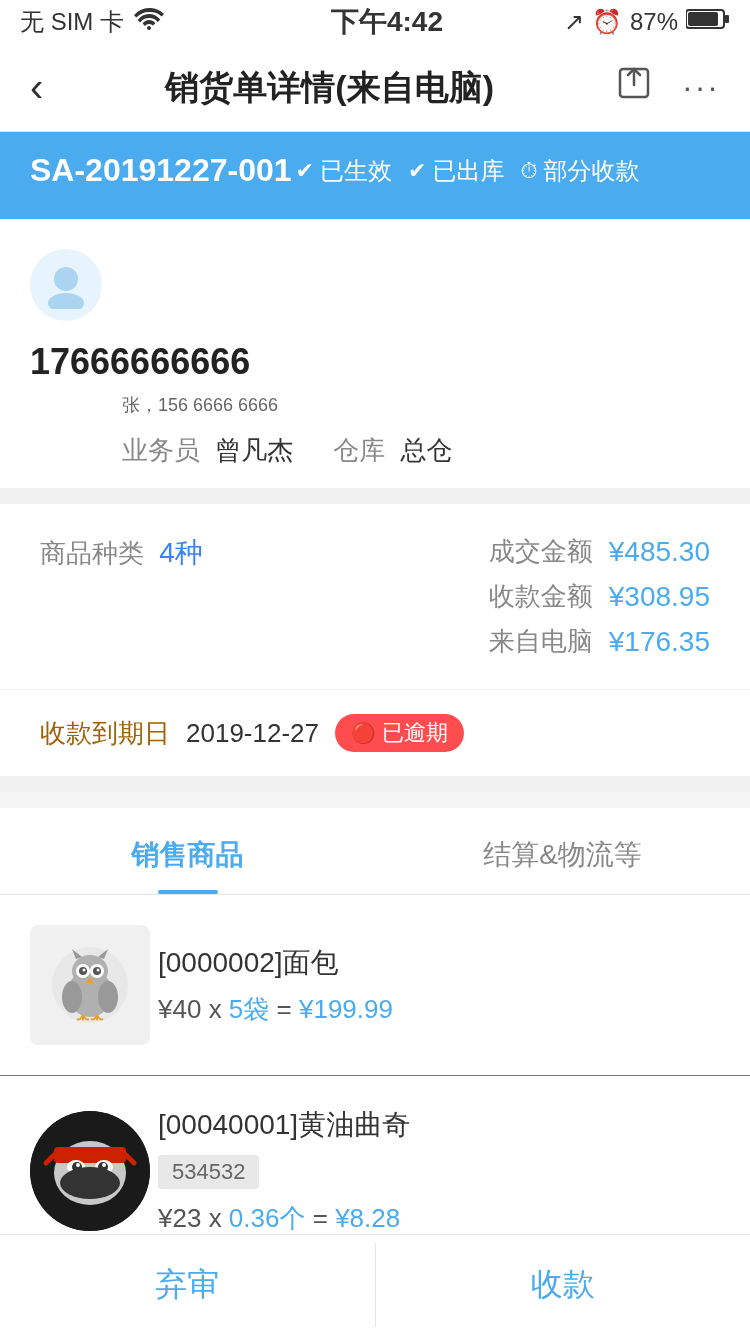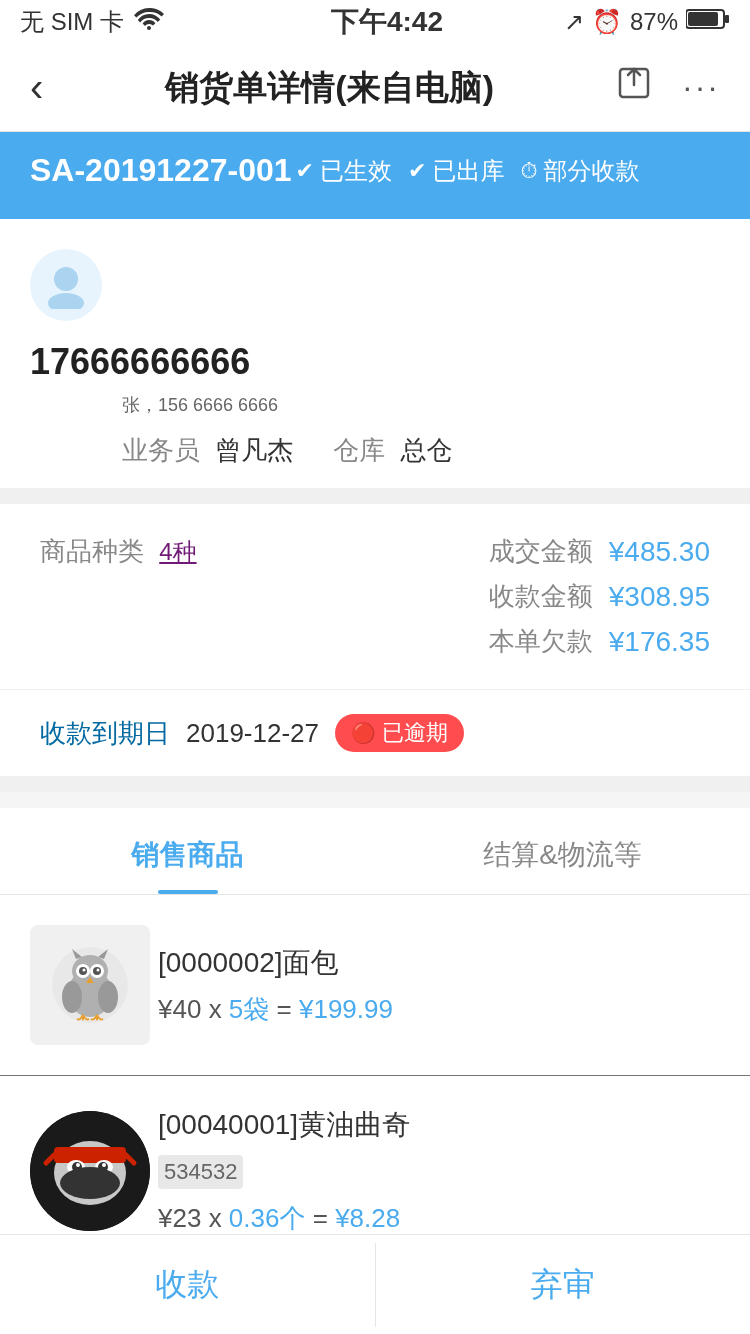--- a/index.html
+++ b/index.html
@@ -139,21 +139,21 @@
       background: #fff;
       padding: 30px 40px;
     }
     .summary-row {
       display: flex;
       align-items: flex-start;
       justify-content: space-between;
     }
     .summary-left { font-size: 26px; color: #555; }
     .summary-label { color: #888; margin-right: 8px; }
-    .summary-val { color: #701a75; font-size: 24px; text-decoration: underline; }
+    .summary-val { color: #3b82f6; font-size: 28px; }
     .summary-right {
       display: flex;
       flex-direction: column;
       align-items: flex-end;
       gap: 10px;
     }
     .amount-row {
       display: flex;
       align-items: center;
       justify-content: flex-end;
@@ -168,21 +168,21 @@
       background: #fff;
       padding: 24px 40px;
       display: flex;
       align-items: center;
       gap: 16px;
       font-size: 26px;
       color: #555;
       border-top: 1px solid #f0f0f0;
       margin-top: 0;
     }
-    .overdue-label { color: #0369a1; }
+    .overdue-label { color: #a16207; }
     .overdue-date { color: #333; }
     .overdue-badge {
       background: #ff4d4f;
       color: #fff;
       border-radius: 20px;
       padding: 4px 16px;
       font-size: 22px;
       display: flex;
       align-items: center;
       gap: 6px;
@@ -260,21 +260,21 @@
       font-size: 28px;
       color: #333;
       font-weight: 500;
       margin-bottom: 10px;
     }
     .product-sku {
       display: inline-block;
       background: #e8e8e8;
       color: #666;
       font-size: 22px;
-      padding: 4px 6px;
+      padding: 4px 14px;
       border-radius: 4px;
       margin-bottom: 12px;
     }
     .product-price-row {
       font-size: 26px;
       color: #555;
     }
     .price-qty { color: #4AABEF; }
     .price-total { color: #4AABEF; font-weight: 500; }
 
@@ -400,21 +400,21 @@
     <div class="summary-right">
       <div class="amount-row">
         <span class="amount-label">成交金额</span>
         <span class="amount-value">¥485.30</span>
       </div>
       <div class="amount-row">
         <span class="amount-label">收款金额</span>
         <span class="amount-value">¥308.95</span>
       </div>
       <div class="amount-row">
-        <span class="amount-label">本单欠款</span>
+        <span class="amount-label">来自电脑</span>
         <span class="amount-value">¥176.35</span>
       </div>
     </div>
   </div>
 </div>
 
 <div class="overdue-section">
   <span class="overdue-label">收款到期日</span>
   <span class="overdue-date">2019-12-27</span>
   <span class="overdue-badge">
@@ -516,18 +516,18 @@
         <span class="price-total">¥8.28</span>
       </div>
     </div>
   </div>
 </div>
 
 <div class="bottom-spacer"></div>
 
 <div class="bottom-bar">
   <div class="bottom-btn">
+    <span>弃审</span>
+  </div>
+  <div class="bottom-btn">
     <span>收款</span>
   </div>
-  <div class="bottom-btn">
-    <span>弃审</span>
-  </div>
 </div>
 
 </body></html>

